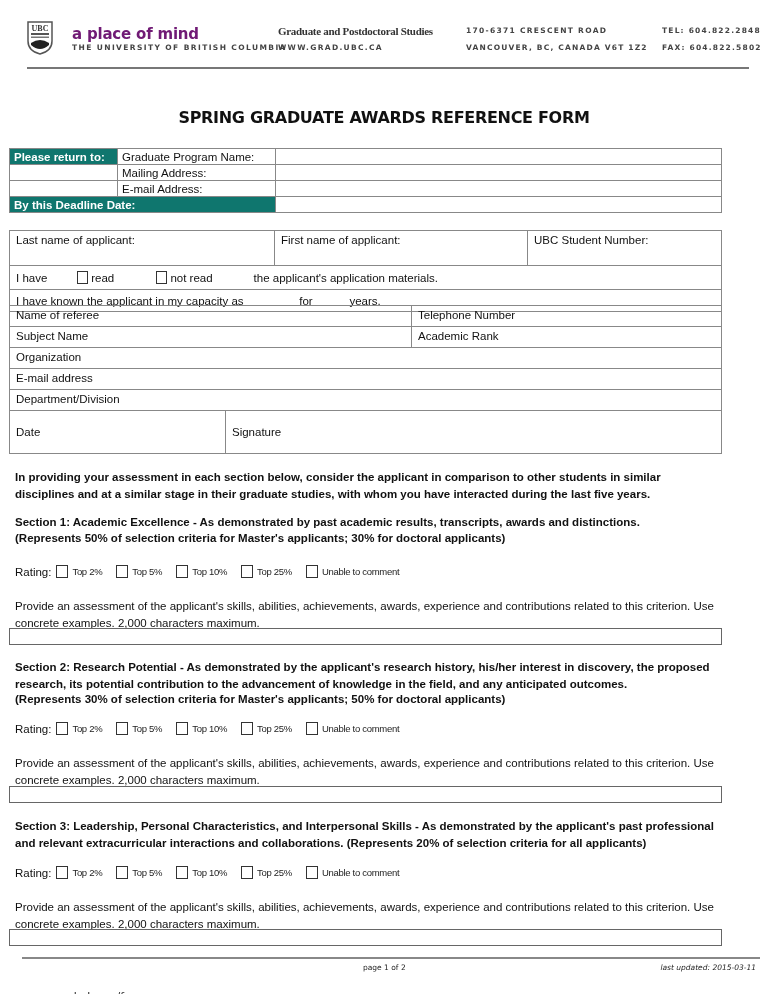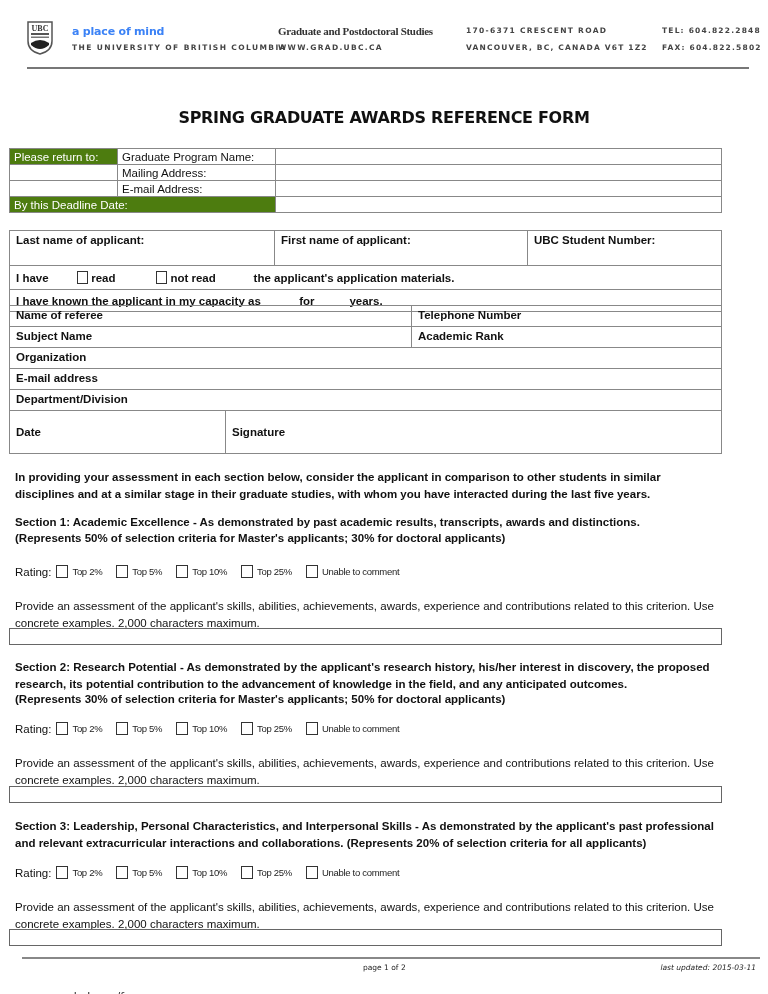--- a/index.html
+++ b/index.html
@@ -2,41 +2,41 @@
 <html><head>
 <meta charset="utf-8">
 <style>
   * { box-sizing: border-box; margin: 0; padding: 0; }
   html, body { width: 768px; height: 994px; background: #ffffff; overflow: hidden; }
   body { position: relative; font-family: "Liberation Sans", sans-serif; color: #111; }
 
   
   .hdr { position: absolute; left: 0; top: 0; width: 768px; height: 70px; }
   .crest { position: absolute; left: 27px; top: 21px; width: 26px; height: 34px; }
-  .tag1 { position: absolute; left: 72px; top: 25px; font-size: 11px; font-weight: bold; color: #3b82f6; font-family: "DejaVu Sans", sans-serif; letter-spacing: -0.2px; }
+  .tag1 { position: absolute; left: 72px; top: 25px; font-size: 15px; font-weight: bold; color: #701a75; font-family: "DejaVu Sans", sans-serif; letter-spacing: -0.2px; }
   .tag2 { position: absolute; left: 72px; top: 43px; font-size: 7.5px; font-weight: bold; color: #444; letter-spacing: 1.4px; font-family: "DejaVu Sans", sans-serif; }
   .gps1 { position: absolute; left: 278px; top: 25px; font-size: 11px; font-weight: bold; color: #333; font-family: Liberation Serif, serif; letter-spacing: -0.3px; }
   .gps2 { position: absolute; left: 278px; top: 43px; font-size: 7.5px; font-weight: bold; color: #444; letter-spacing: 1.3px; font-family: "DejaVu Sans", sans-serif; }
   .addr1 { position: absolute; left: 466px; top: 26px; font-size: 7.5px; font-weight: bold; color: #444; letter-spacing: 1.3px; font-family: "DejaVu Sans", sans-serif; }
   .addr2 { position: absolute; left: 466px; top: 43px; font-size: 7.5px; font-weight: bold; color: #444; letter-spacing: 1.2px; font-family: "DejaVu Sans", sans-serif; }
   .tel { position: absolute; left: 662px; top: 26px; font-size: 7.5px; font-weight: bold; color: #444; letter-spacing: 1.2px; font-family: "DejaVu Sans", sans-serif; }
   .fax { position: absolute; left: 662px; top: 43px; font-size: 7.5px; font-weight: bold; color: #444; letter-spacing: 1.2px; font-family: "DejaVu Sans", sans-serif; }
   .hdr-rule { position: absolute; left: 27px; top: 67px; width: 722px; height: 2px; background: #777; }
 
   .title { position: absolute; left: 0; top: 108px; width: 768px; text-align: center; font-size: 16px; font-weight: bold; color: #111; font-family: "DejaVu Sans", sans-serif; letter-spacing: -0.3px; }
 
   
   .ret { position: absolute; left: 9px; top: 148px; width: 713px; border-collapse: collapse; font-size: 11.5px; }
   .ret td { border: 1px solid #888; height: 16px; padding: 0 4px; vertical-align: middle; white-space: nowrap; }
-  .ret .blk { background: #4d7c0f; color: #fff; font-weight: normal; }
+  .ret .blk { background: #0f766e; color: #fff; font-weight: bold; }
   .ret .lbl-b { font-weight: normal; }
 
   
   .tbl { position: absolute; left: 9px; width: 713px; border-collapse: collapse; font-size: 11.5px; }
-  .tbl td { border: 1px solid #888; padding: 3px 6px; vertical-align: top; font-weight: bold; white-space: nowrap; }
+  .tbl td { border: 1px solid #888; padding: 3px 6px; vertical-align: top; font-weight: normal; white-space: nowrap; }
   .cb { display: inline-block; width: 11px; height: 13px; border: 1px solid #333; vertical-align: -2px; margin-right: 3px; background: #fff; }
 
   
   .para { position: absolute; left: 15px; width: 705px; font-size: 11.5px; line-height: 17px; }
   .para.b { font-weight: bold; }
   .rating { position: absolute; left: 15px; font-size: 11.5px; display: flex; align-items: center; }
   .rating .opt { display: flex; align-items: center; font-size: 9.5px; margin-right: 14px; font-family: Liberation Sans, sans-serif; color: #222; letter-spacing: -0.3px; }
   .rating .opt .cb { margin-right: 4px; width: 12px; height: 13px; }
   .rating .rl { margin-right: 5px; font-size: 11.5px; text-align: center; }
   .box { position: absolute; left: 9px; width: 713px; height: 17px; border: 1px solid #666; background: #fff; }

